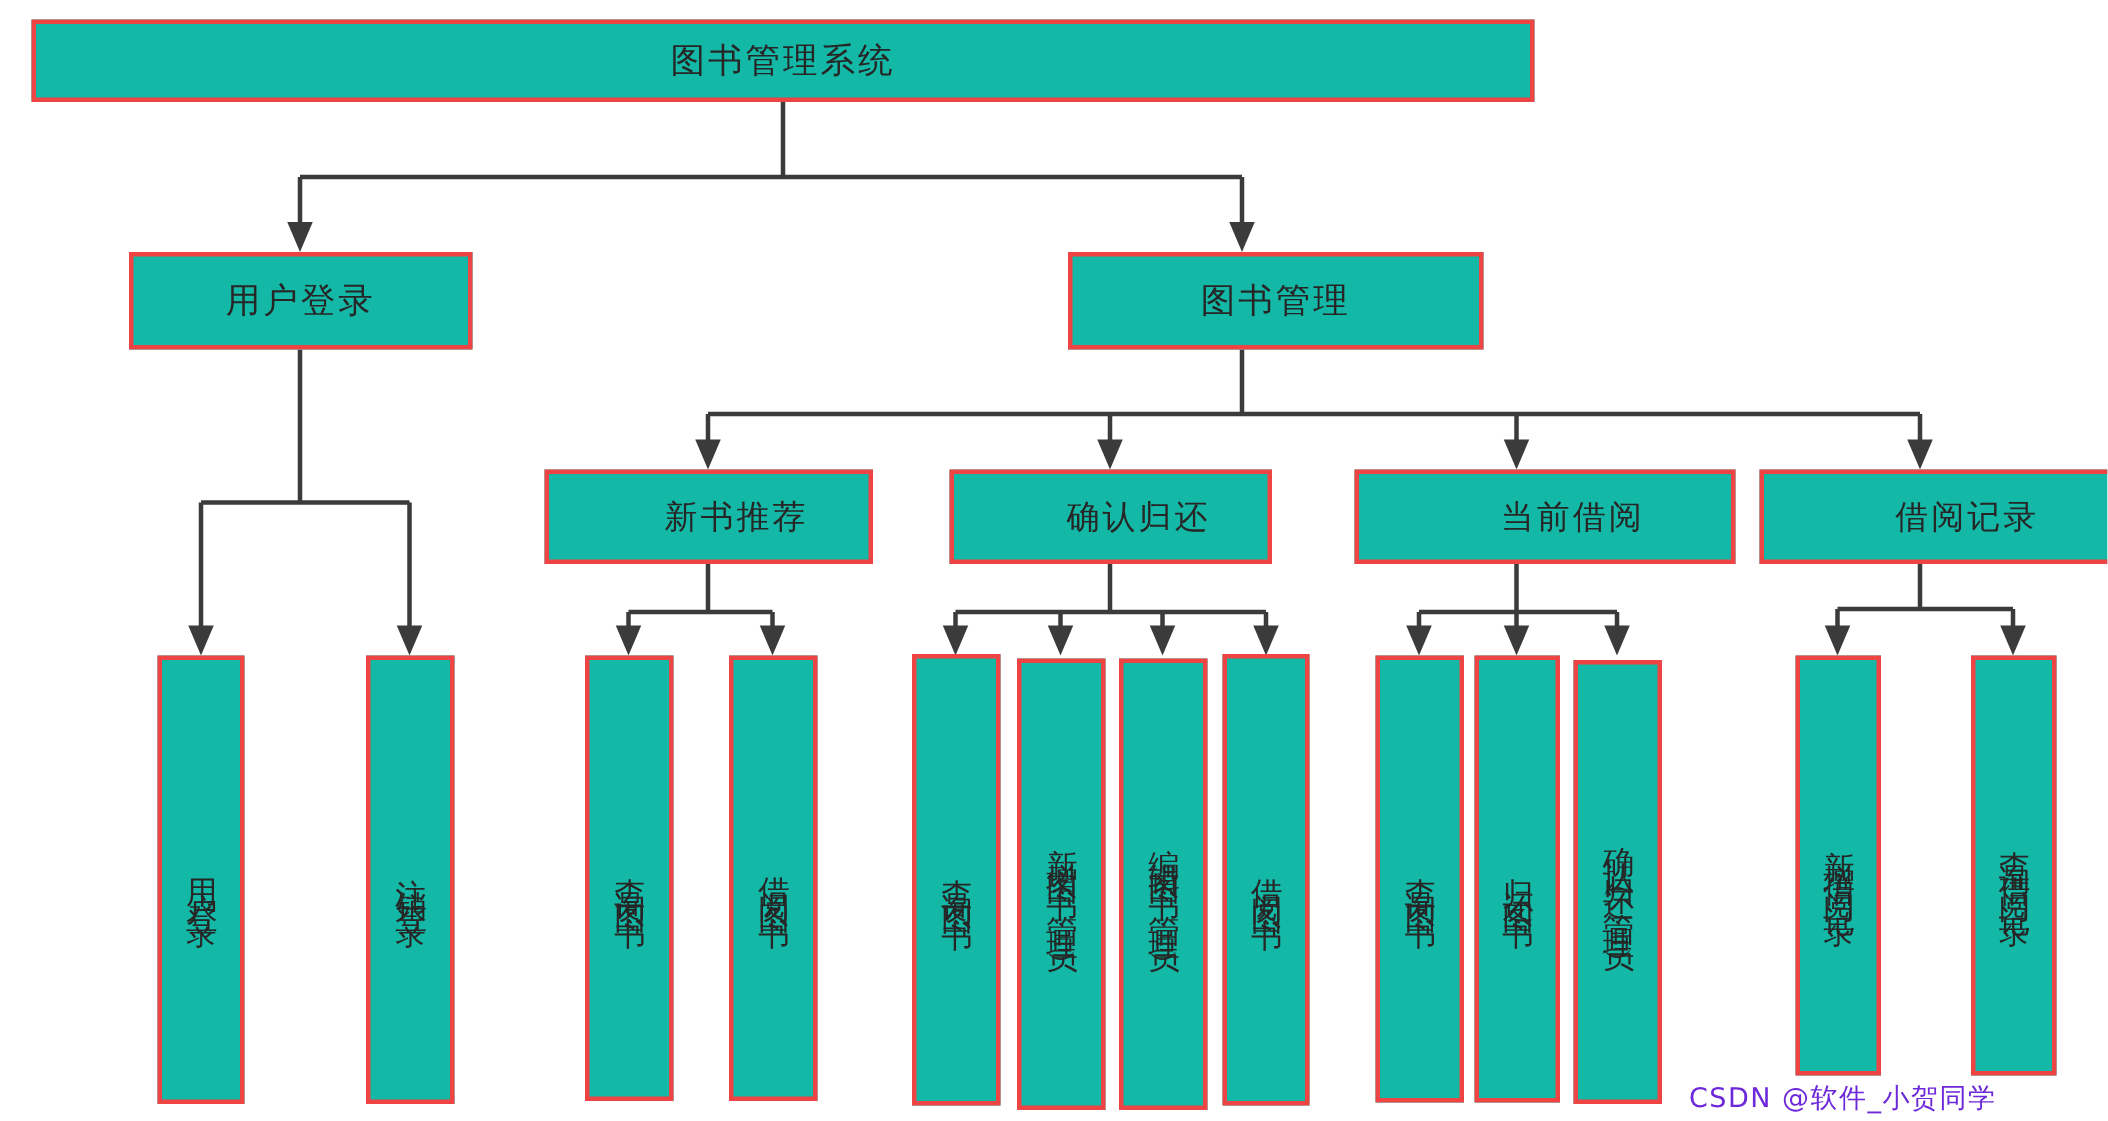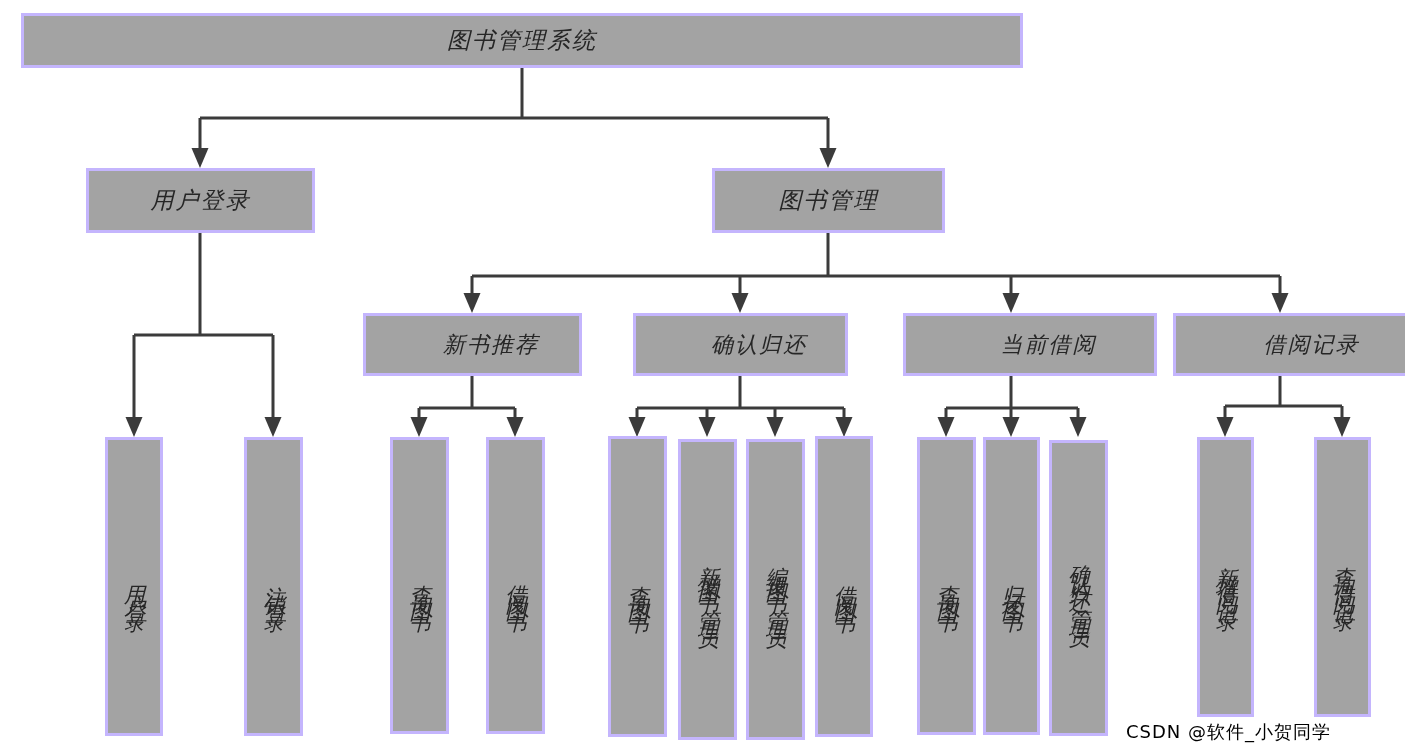--- a/index.html
+++ b/index.html
@@ -17,28 +17,27 @@
   }
   svg.wires {
     position: absolute;
     left: 0; top: 0;
     width: 1405px; height: 747px;
     z-index: 1;
   }
   .node {
     position: absolute;
     box-sizing: border-box;
-    border: 3px solid #c4b5fd;
-    background: #a3a3a3;
+    border: 3px solid #ef4444;
+    background: #14b8a6;
     display: flex;
     align-items: center;
     justify-content: center;
     color: #262626;
     z-index: 2;
-    font-style: italic;
   }
   .node.h span {
     font-size: 23px;
     letter-spacing: 2px;
     white-space: nowrap;
   }
   .node.h3 span {
     font-size: 22px;
     letter-spacing: 2px;
     white-space: nowrap;
@@ -50,21 +49,21 @@
     font-size: 21px;
     letter-spacing: 9px;
     line-height: 1;
   }
   .watermark {
     position: absolute;
     left: 1126px;
     top: 720px;
     font-size: 18px;
     letter-spacing: 1px;
-    color: #000000;
+    color: #6d28d9;
     white-space: nowrap;
     z-index: 3;
   }
   .ln { stroke: #3b3b3b; stroke-width: 3; fill: none; }
   .tri { fill: #3b3b3b; stroke: none; }
 </style>
 </head>
 <body>
 
 <div class="canvas">
@@ -105,21 +104,21 @@
     <path class="tri" d="M1333.5 417 L1350.5 417 L1342 437 Z"></path>
   </svg>
 
   <div class="node h" style="left:21px;top:13px;width:1002px;height:55px;">
     <span>图书管理系统</span>
   </div>
 
   <div class="node h" style="left:86px;top:168px;width:229px;height:65px;">
     <span>用户登录</span>
   </div>
-  <div class="node h" style="left:712px;top:168px;width:233px;height:65px;">
+  <div class="node h" style="left:712px;top:168px;width:277px;height:65px;">
     <span>图书管理</span>
   </div>
 
   <div class="node h3" style="left:363px;top:313px;width:219px;height:63px;">
     <span>新书推荐</span>
   </div>
   <div class="node h3" style="left:633px;top:313px;width:215px;height:63px;">
     <span>确认归还</span>
   </div>
   <div class="node h3" style="left:903px;top:313px;width:254px;height:63px;">

